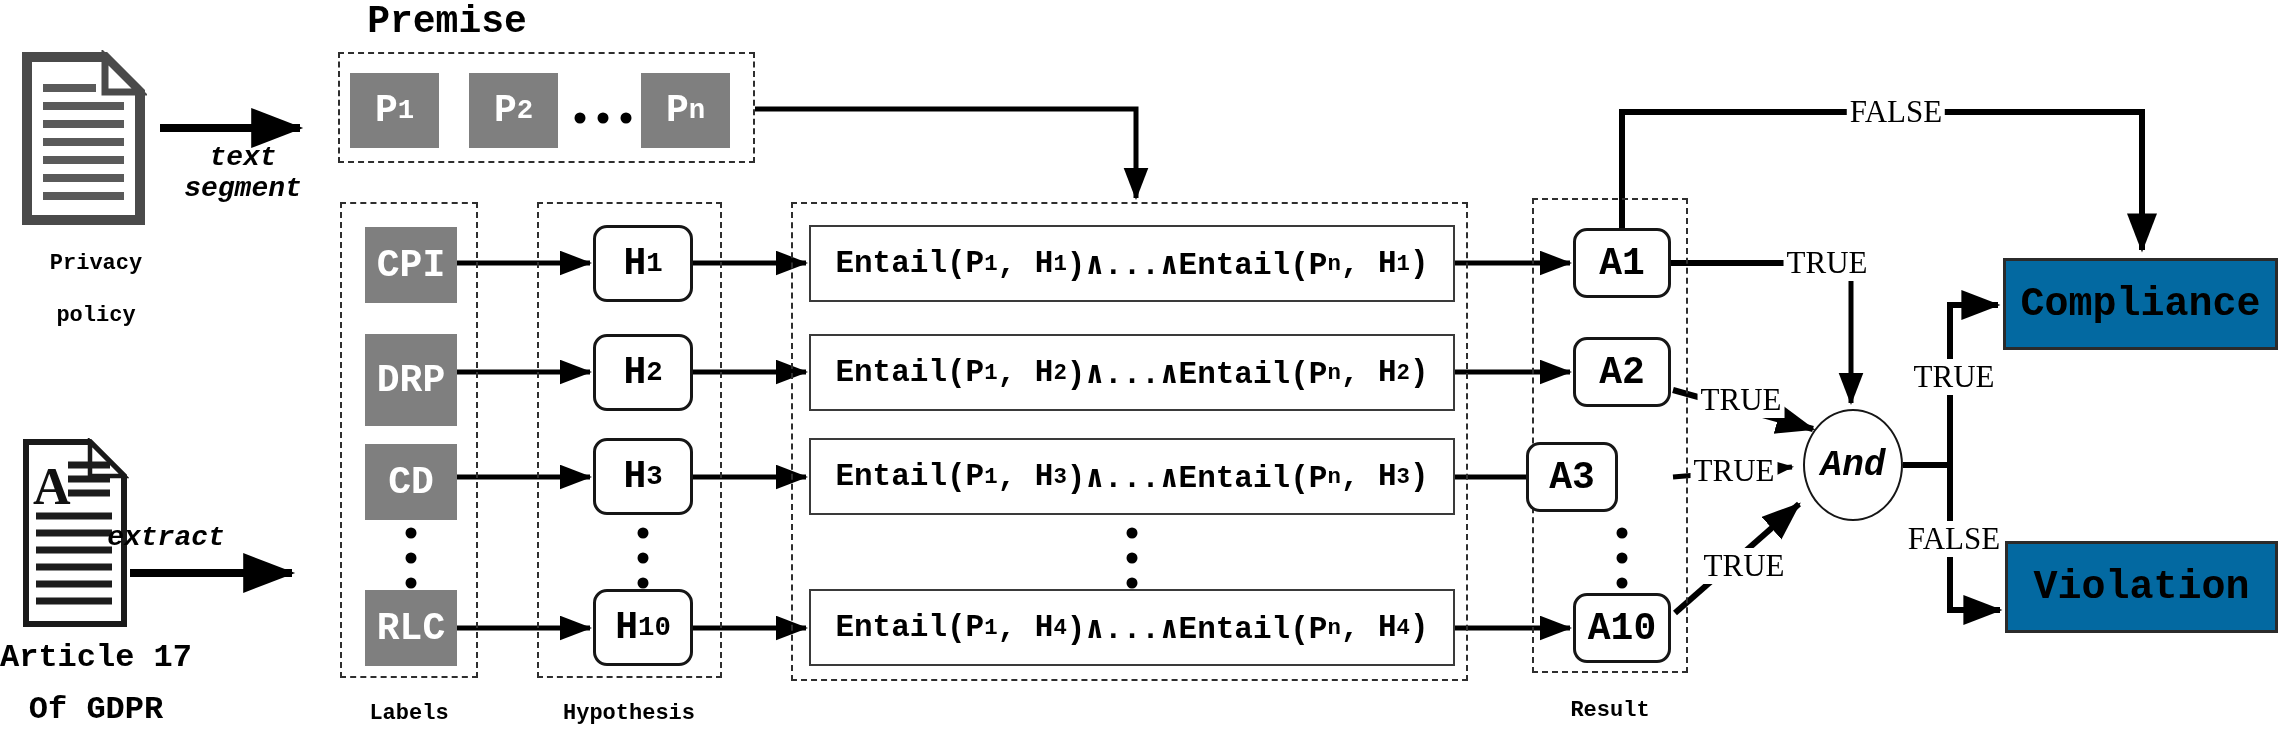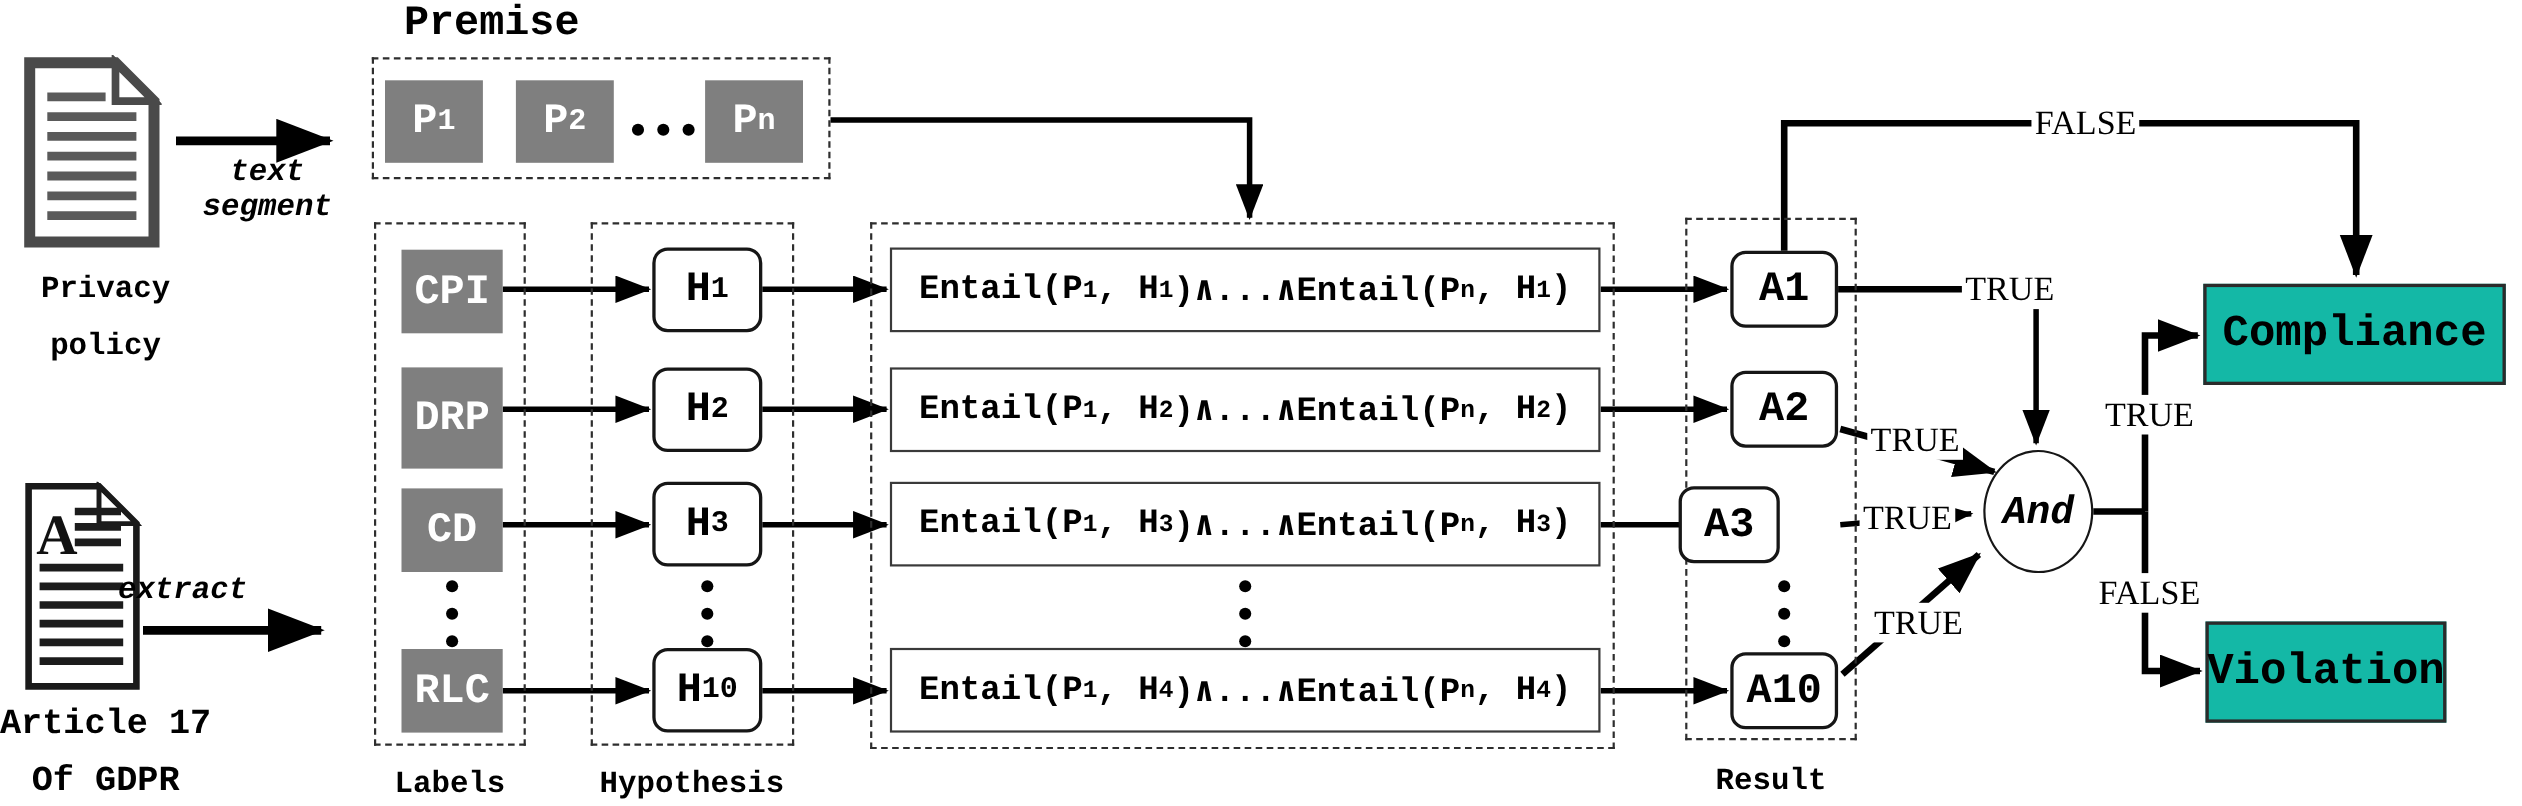--- a/index.html
+++ b/index.html
@@ -23,36 +23,36 @@
     background:#fff;border:3px solid #161616;border-radius:14px;
     display:flex;align-items:center;justify-content:center;
     font-size:38px;font-weight:bold;z-index:3;
   }
   .rectbox{
     background:#fff;border:2px solid #3a3a3a;
     display:flex;align-items:center;justify-content:center;
     font-size:31px;font-weight:bold;z-index:3;white-space:nowrap;
   }
   .outcome{
-    background:#14b8a6;border:3px solid #2b2b2b;
+    background:#0369a1;border:3px solid #2b2b2b;
     display:flex;align-items:center;justify-content:center;
     font-size:40px;font-weight:bold;z-index:3;
   }
   .ellipse{
     background:#fff;border:2.5px solid #161616;border-radius:50%;
     display:flex;align-items:center;justify-content:center;
     font-size:36px;font-weight:bold;z-index:3;font-style:italic;
   }
   .sub{font-size:0.72em;}
   .sectitle{
     font-size:38px;font-weight:bold;text-align:center;white-space:nowrap;z-index:3;
     transform:translateX(-50%);
   }
   .caption{
-    font-size:28px;font-weight:bold;text-align:center;white-space:nowrap;z-index:3;
+    font-size:22px;font-weight:bold;text-align:center;white-space:nowrap;z-index:3;
     transform:translateX(-50%);line-height:52px;
   }
   .annot{
     font-style:italic;font-size:28px;font-weight:bold;text-align:center;
     white-space:nowrap;line-height:31px;z-index:3;transform:translateX(-50%);
   }
   .wirelabel{
     position:absolute;z-index:4;
     font-family:"Liberation Serif","DejaVu Serif",serif;
     font-size:31px;color:#000;background:#fff;padding:0 3px;white-space:nowrap;
@@ -267,21 +267,21 @@
   <div class="abs dashed" style="left:1532px;top:198px;width:156px;height:475px;"></div>
   <div class="abs roundbox" style="left:1573px;top:228px;width:98px;height:70px;">A1</div>
   <div class="abs roundbox" style="left:1573px;top:337px;width:98px;height:70px;">A2</div>
   <div class="abs roundbox" style="left:1526px;top:442px;width:92px;height:70px;">A3</div>
   <div class="abs roundbox" style="left:1573px;top:593px;width:98px;height:70px;">A10</div>
   <div class="abs caption" style="left:1610px;top:685px;">Result</div>
 
   <div class="abs ellipse" style="left:1803px;top:409px;width:100px;height:112px;">And</div>
 
   <div class="abs outcome" style="left:2003px;top:258px;width:275px;height:92px;">Compliance</div>
-  <div class="abs outcome" style="left:2005px;top:565px;width:219px;height:92px;">Violation</div>
+  <div class="abs outcome" style="left:2005px;top:541px;width:273px;height:92px;">Violation</div>
 
   <div class="wirelabel" style="left:1896px;top:112px;">FALSE</div>
   <div class="wirelabel" style="left:1827px;top:263px;">TRUE</div>
   <div class="wirelabel" style="left:1741px;top:400px;">TRUE</div>
   <div class="wirelabel" style="left:1734px;top:471px;">TRUE</div>
   <div class="wirelabel" style="left:1744px;top:566px;">TRUE</div>
   <div class="wirelabel" style="left:1954px;top:377px;">TRUE</div>
   <div class="wirelabel" style="left:1954px;top:539px;">FALSE</div>
 
 </div>

